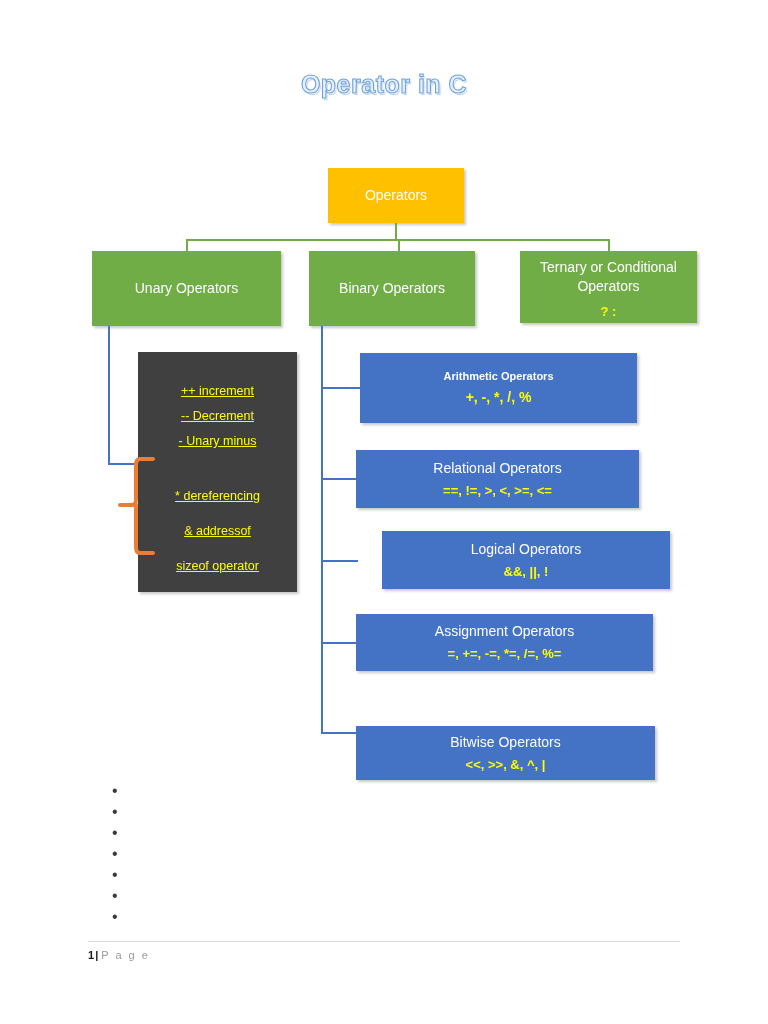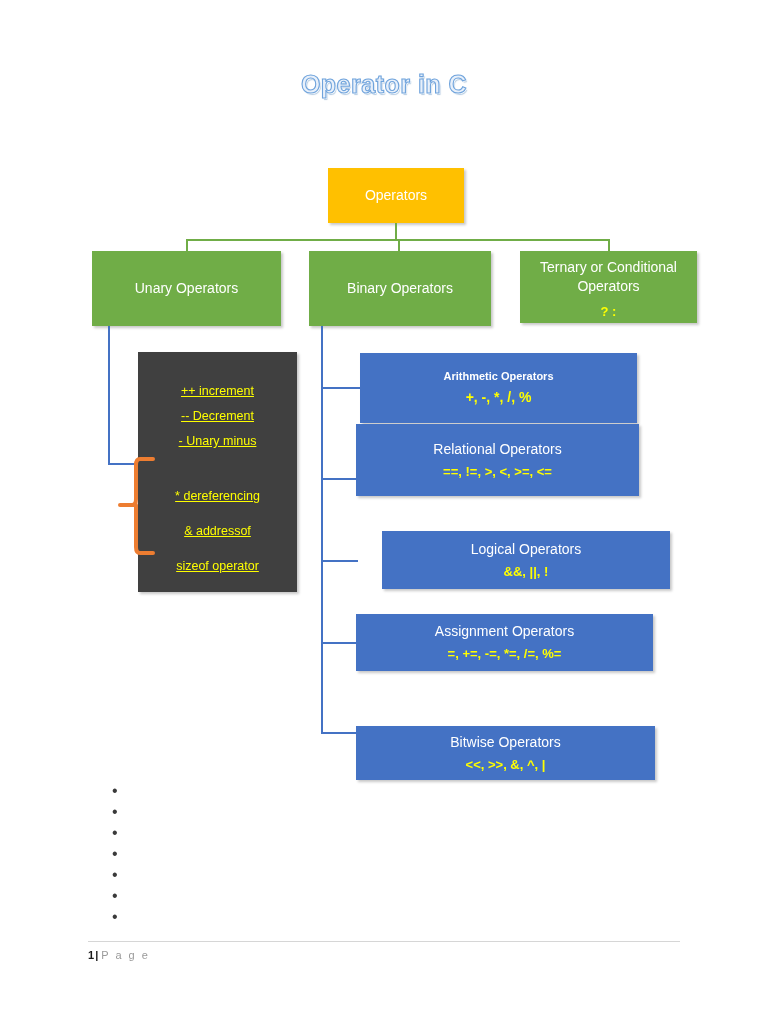--- a/index.html
+++ b/index.html
@@ -198,21 +198,21 @@
   <div class="ln ln-green" style="left:186px; top:239px; width:2px; height:13px;"></div>
 
   <div class="ln ln-green" style="left:398px; top:239px; width:2px; height:13px;"></div>
 
   <div class="ln ln-green" style="left:608px; top:239px; width:2px; height:13px;"></div>
 
   <div class="box box-green box-shadow" style="left:92px; top:251px; width:189px; height:75px;">
     <span class="title-line">Unary Operators</span>
   </div>
 
-  <div class="box box-green box-shadow" style="left:309px; top:251px; width:182px; height:75px;">
+  <div class="box box-green box-shadow" style="left:309px; top:251px; width:166px; height:75px;">
     <span class="title-line">Binary Operators</span>
   </div>
 
   <div class="box box-green box-shadow" style="left:520px; top:251px; width:177px; height:72px; justify-content:flex-start; padding-top:7px;">
     <span class="title-line" style="padding:0 8px;">Ternary or Conditional Operators</span>
     <span class="ops-line sm" style="margin-top:7px;">? :</span>
   </div>
 
   <div class="ln ln-blue" style="left:108px; top:326px; width:2px; height:139px;"></div>
   <div class="ln ln-blue" style="left:108px; top:463px; width:32px; height:2px;"></div>
@@ -237,21 +237,21 @@
   <div class="ln ln-blue" style="left:321px; top:478px; width:35px; height:2px;"></div>
   <div class="ln ln-blue" style="left:321px; top:560px; width:37px; height:2px;"></div>
   <div class="ln ln-blue" style="left:321px; top:642px; width:35px; height:2px;"></div>
   <div class="ln ln-blue" style="left:321px; top:732px; width:35px; height:2px;"></div>
 
   <div class="box box-blue box-shadow" style="left:360px; top:353px; width:277px; height:70px;">
     <span class="title-line sm">Arithmetic Operators</span>
     <span class="ops-line">+, -, *, /, %</span>
   </div>
 
-  <div class="box box-blue box-shadow" style="left:356px; top:424px; width:283px; height:72px;">
+  <div class="box box-blue box-shadow" style="left:356px; top:450px; width:283px; height:58px;">
     <span class="title-line">Relational Operators</span>
     <span class="ops-line sm">==, !=, &gt;, &lt;, &gt;=, &lt;=</span>
   </div>
 
   <div class="box box-blue box-shadow" style="left:358px; top:531px; width:288px; height:58px;margin-left:24px;">
     <span class="title-line">Logical Operators</span>
     <span class="ops-line sm">&amp;&amp;, ||, !</span>
   </div>
 
   <div class="box box-blue box-shadow" style="left:356px; top:614px; width:297px; height:57px;">

